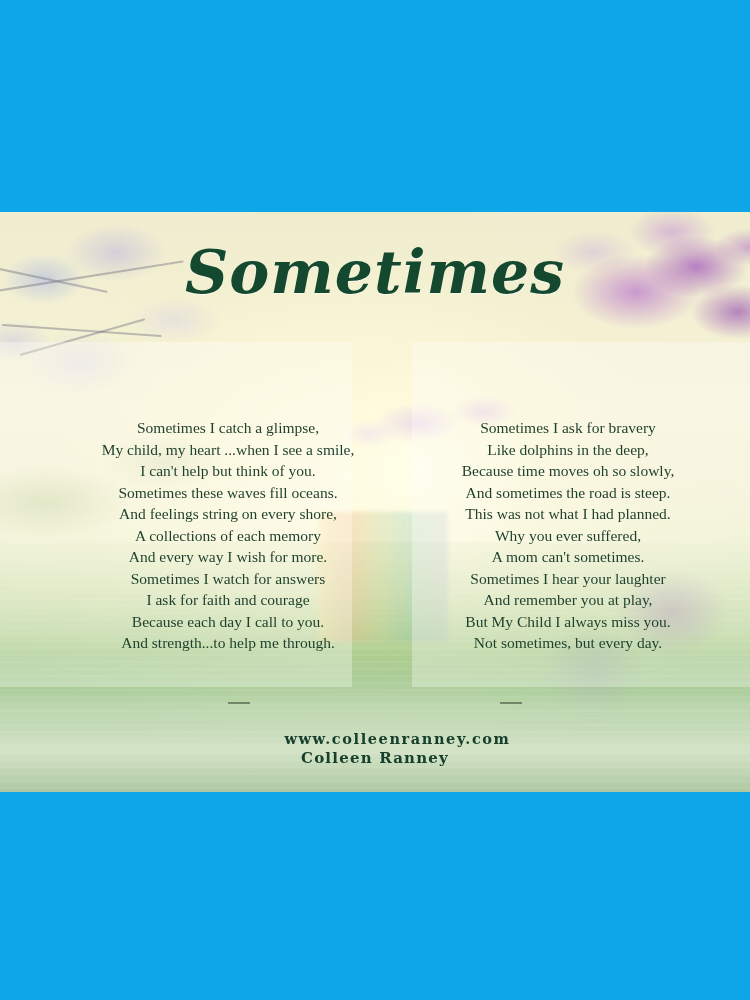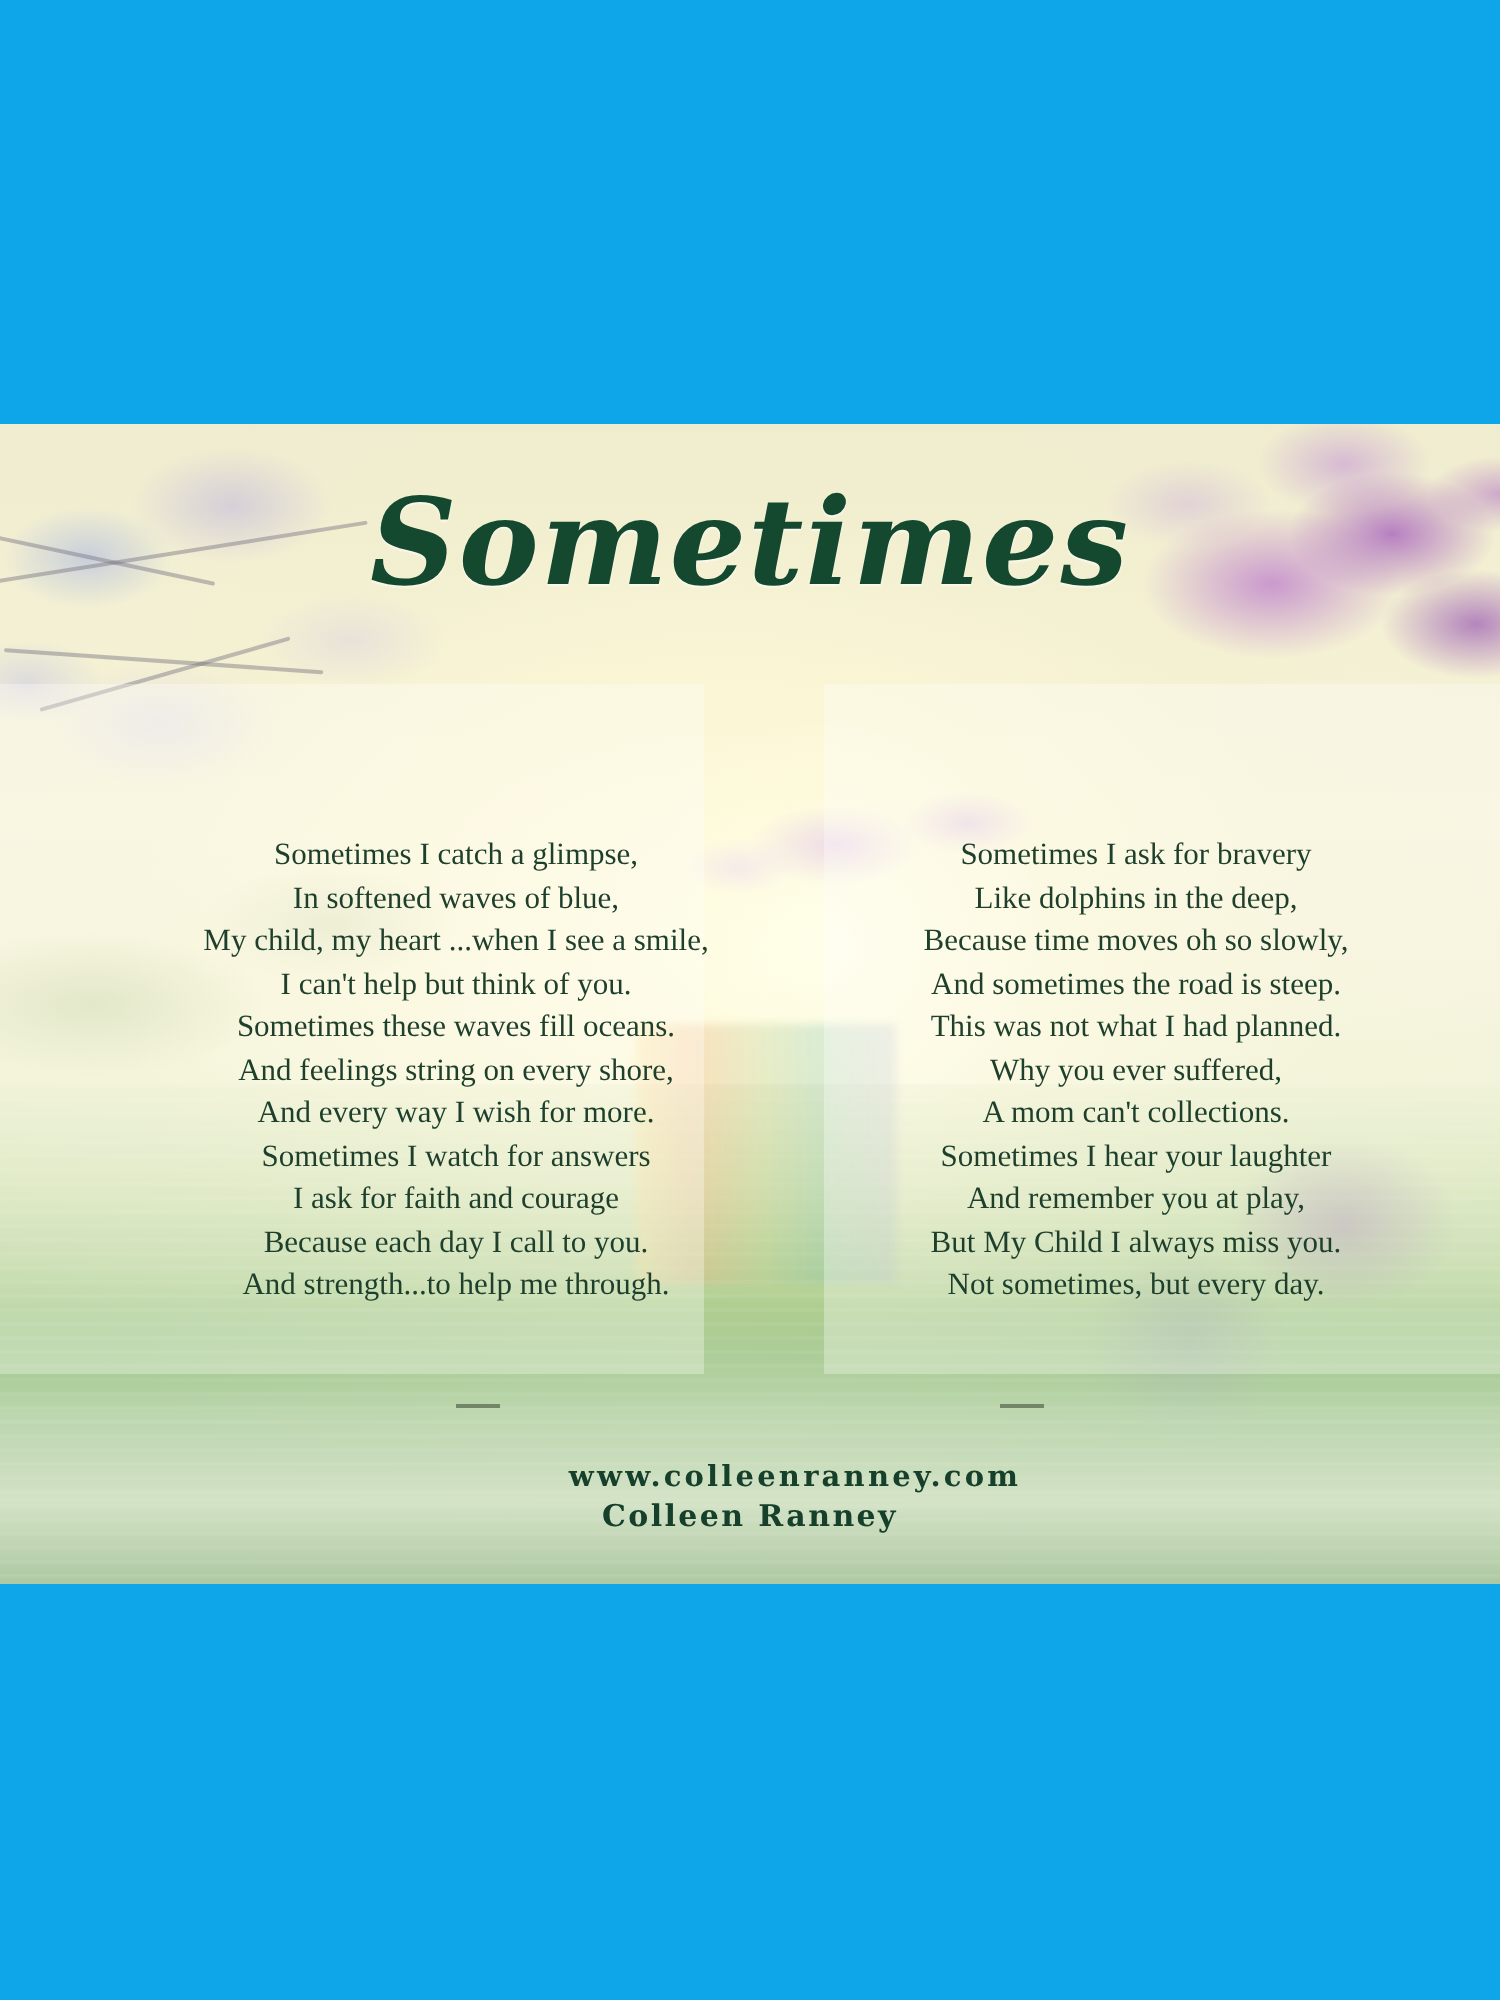--- a/index.html
+++ b/index.html
@@ -288,40 +288,40 @@
     <div class="panel panel-right"></div>
     <div class="bottom-haze"></div>
 
     <div id="content">
 
       <div class="poem-title">Sometimes</div>
 
       <div class="columns">
         <div class="col left">
           <div class="line">Sometimes I catch a glimpse,</div>
-          <div class="line">In softened waves of blue,</div>
           <div class="line">My child, my heart ...when I see a smile,</div>
           <div class="line">I can't help but think of you.</div>
           <div class="line">Sometimes these waves fill oceans.</div>
           <div class="line">And feelings string on every shore,</div>
+          <div class="line">A collections of each memory</div>
           <div class="line">And every way I wish for more.</div>
           <div class="line">Sometimes I watch for answers</div>
           <div class="line">I ask for faith and courage</div>
           <div class="line">Because each day I call to you.</div>
           <div class="line">And strength...to help me through.</div>
         </div>
 
         <div class="col right">
           <div class="line">Sometimes I ask for bravery</div>
           <div class="line">Like dolphins in the deep,</div>
           <div class="line">Because time moves oh so slowly,</div>
           <div class="line">And sometimes the road is steep.</div>
           <div class="line">This was not what I had planned.</div>
           <div class="line">Why you ever suffered,</div>
-          <div class="line">A mom can't collections.</div>
+          <div class="line">A mom can't sometimes.</div>
           <div class="line">Sometimes I hear your laughter</div>
           <div class="line">And remember you at play,</div>
           <div class="line">But My Child I always miss you.</div>
           <div class="line">Not sometimes, but every day.</div>
         </div>
       </div>
 
       <div class="rule-row">
         <div class="rule"></div>
         <div class="rule"></div>

